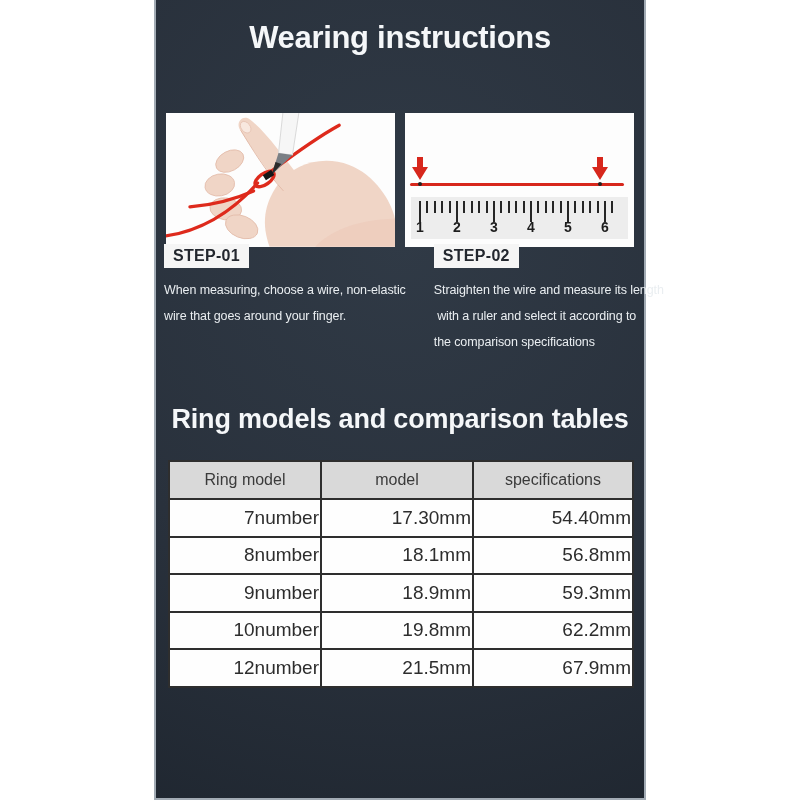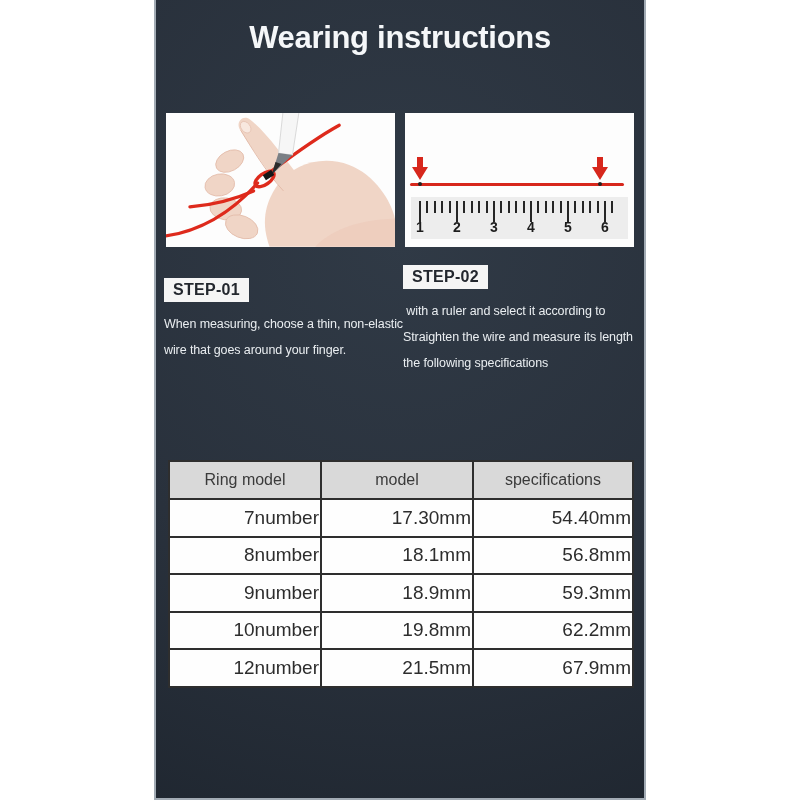--- a/index.html
+++ b/index.html
@@ -20,21 +20,21 @@
   .ruler-strip{position:absolute;left:6px;right:6px;top:84px;height:42px;background:#ededed;}
   .red-line{position:absolute;left:5px;width:214px;top:70px;height:3px;background:#d7271c;border-radius:2px;}
   .r-dot{position:absolute;top:69px;width:4px;height:4px;background:#222;border-radius:50%;}
   .r-arrow{position:absolute;top:44px;width:16px;height:23px;}
   .ticks-minor{position:absolute;left:14px;top:88px;width:198px;height:12px;
     background:repeating-linear-gradient(to right,#262626 0 2px,transparent 2px 7.4px);}
   .ticks-major{position:absolute;left:14px;top:88px;width:198px;height:21px;
     background:repeating-linear-gradient(to right,#262626 0 2.4px,transparent 2.4px 37px);}
   .ruler-num{position:absolute;top:106px;width:22px;text-align:center;font-size:14px;font-weight:700;color:#1d1d1d;}
 
-  .steps-row{position:absolute;top:265px;left:8px;right:8px;display:flex;gap:0;align-items:center;}
+  .steps-row{position:absolute;top:244px;left:8px;right:8px;display:flex;gap:28px;}
   .step-col{flex:1;}
   .step-badge{display:inline-block;background:#f5f5f5;color:#23272e;font-size:16px;font-weight:700;
     padding:3px 9px;letter-spacing:0.3px;}
   .step-lines{margin:9px 0 0;color:#eaeef1;font-size:12.5px;letter-spacing:-0.1px;line-height:26px;}
   .step-lines span{display:block;white-space:pre;}
 
   .table-title{position:absolute;top:404px;left:0;width:100%;text-align:center;margin:0;
     color:#f5f7f9;font-size:27px;font-weight:700;letter-spacing:-0.2px;}
 
   .size-table{position:absolute;top:460px;left:12px;width:464px;border-collapse:collapse;table-layout:fixed;}
@@ -100,34 +100,35 @@
         <span class="ruler-num" style="left:115px">4</span>
         <span class="ruler-num" style="left:152px">5</span>
         <span class="ruler-num" style="left:189px">6</span>
       </div>
     </div>
 
     <div class="steps-row">
       <div class="step-col">
         <span class="step-badge">STEP-01</span>
         <p class="step-lines">
-          <span>When measuring, choose a thin, non-elastic</span>
+          <span>When measuring, choose a wire, non-elastic</span>
           <span>wire that goes around your finger.</span>
         </p>
       </div>
       <div class="step-col">
         <span class="step-badge">STEP-02</span>
         <p class="step-lines">
+          <span>Straighten the wire and measure its length</span>
           <span> with a ruler and select it according to</span>
-          <span>Straighten the wire and measure its length</span>
-          <span>the following specifications</span>
+          <span>the comparison specifications</span>
         </p>
       </div>
     </div>
 
+    <h2 class="table-title">Ring models and comparison tables</h2>
 
     <table class="size-table">
       <colgroup>
           <col style="width:152px">
           <col style="width:152px">
           <col style="width:160px">
         </colgroup>
       <thead>
         <tr>
           <th>Ring model</th>

